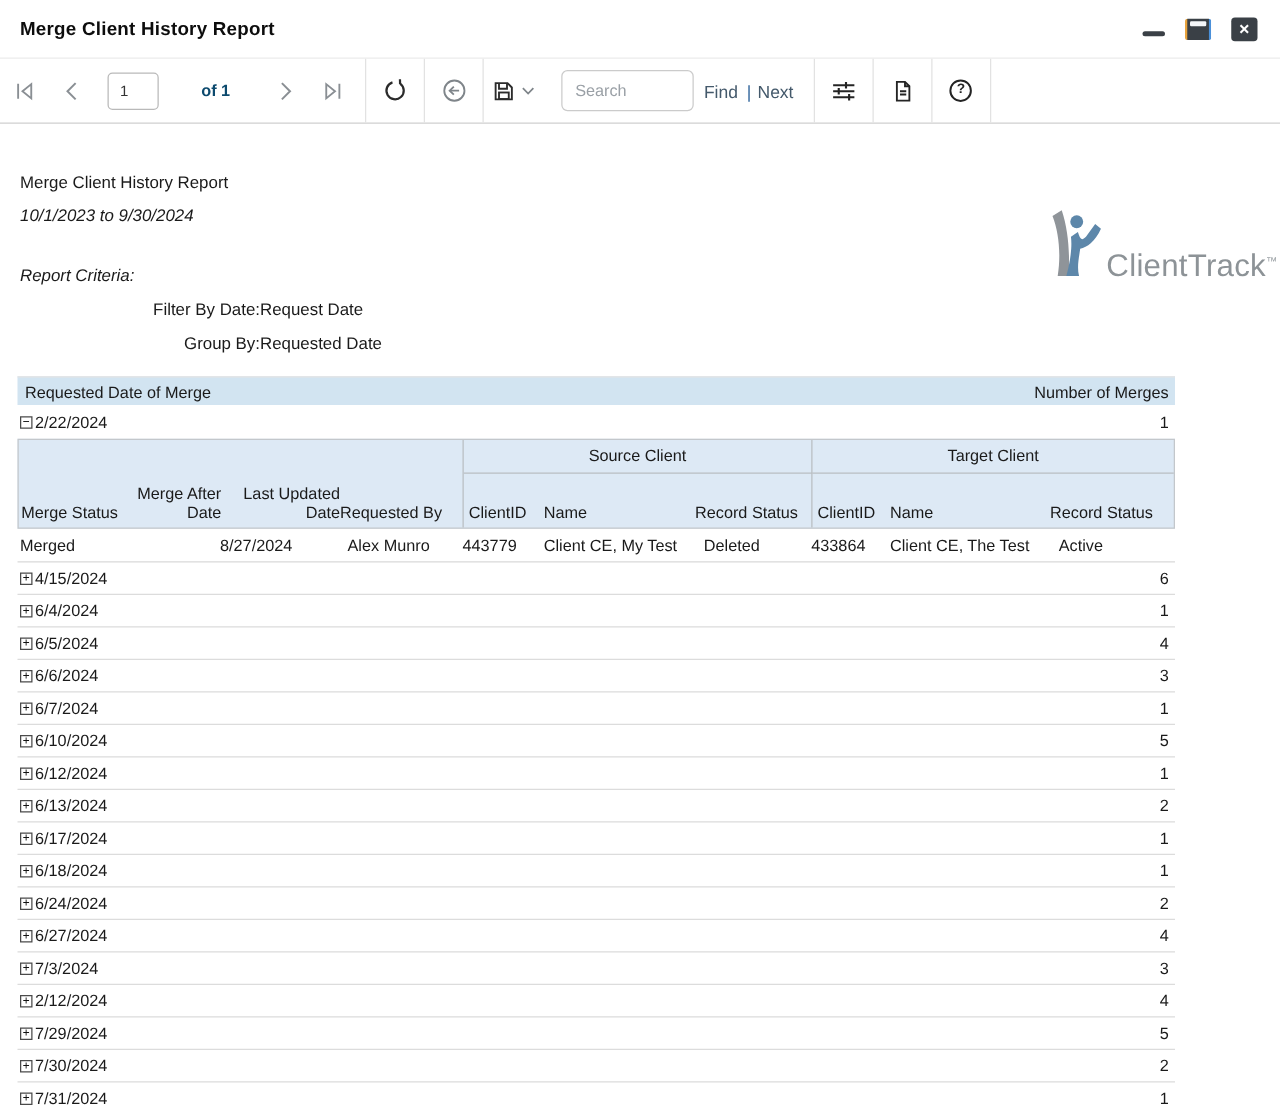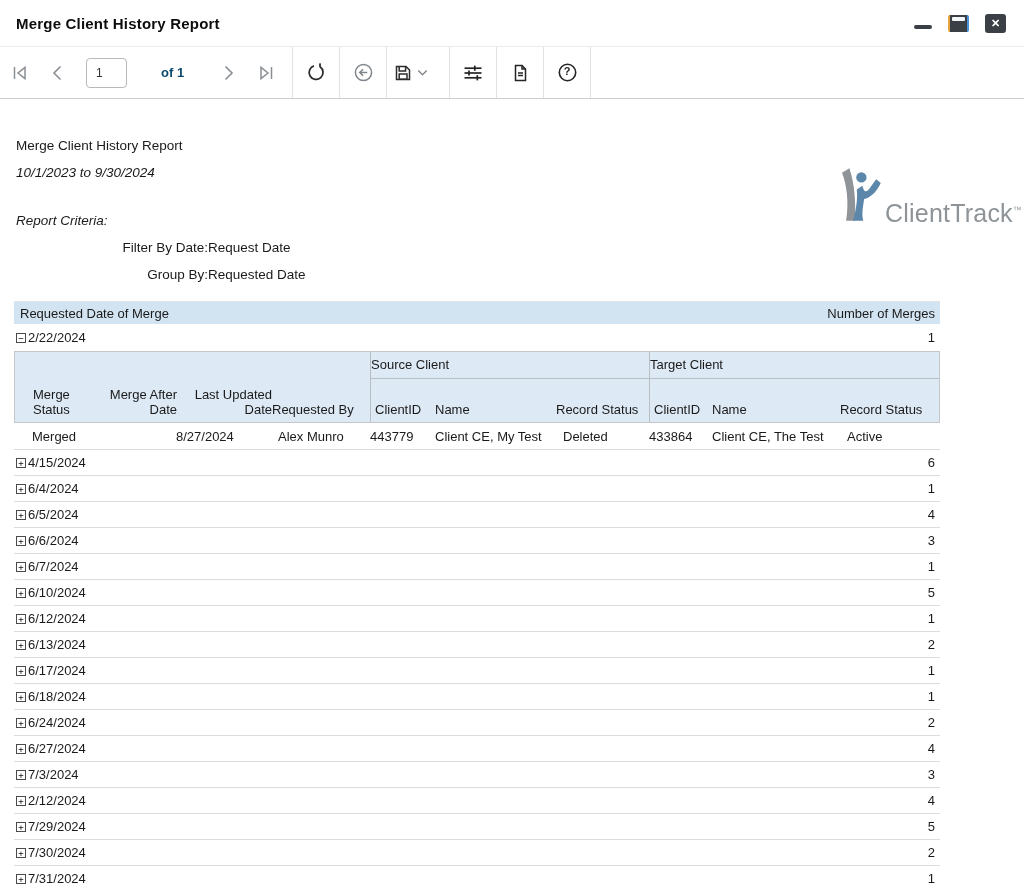--- a/index.html
+++ b/index.html
@@ -58,31 +58,31 @@
   .group-row.expanded { border-bottom:none; height:27px; }
   .group-left { display:flex; align-items:center; padding-left:2px; }
   .expand-box { width:10px; height:10px; border:1px solid #4a4a4a; background:#fff; color:#111;
                 font-size:9px; line-height:8px; text-align:center; margin-right:2px; cursor:pointer;
                 font-family:"DejaVu Sans Mono", monospace; flex:0 0 auto; }
 
   .detail-header { width:926px; background:#dde9f5; border:1px solid #c3c7cb; display:grid;
                    grid-template-columns:356px 279px 289px; grid-template-rows:27px 43px; }
   .dh-left { grid-row:1/3; border-right:1px solid #b9bec2; display:grid;
              grid-template-columns:84px 78px 95px 99px; align-items:end; padding-bottom:5px; line-height:15px; }
-  .dh-title { height:27px; line-height:26px; border-bottom:1px solid #b9bec2; }
+  .dh-title { height:27px; line-height:26px; text-align:center; border-bottom:1px solid #b9bec2; }
   .dh-title.src { border-right:1px solid #b9bec2; }
   .dh-cols { display:grid; align-items:end; padding-bottom:5px; line-height:15px; }
   .dh-cols.src { grid-template-columns:60px 125px 93px; border-right:1px solid #b9bec2; }
   .dh-cols.tgt { grid-template-columns:58px 132px 99px; }
 
   .detail-row { display:grid; grid-template-columns:84px 78px 95px 99px 61px 125px 93px 59px 132px 100px;
                 height:27px; align-items:center; border-bottom:1px solid #d9d9d9; }
 
   .al { text-align:left; } .ac { text-align:right; } .ar { }
-  .pl2 { padding-left:18px; } .pl4 { padding-left:4px; } .pl7 { padding-left:7px; }
+  .pl2 { padding-left:2px; } .pl4 { padding-left:4px; } .pl7 { padding-left:7px; }
   .pr4 { padding-right:4px; } .pr5 { padding-right:5px; } .pr6 { padding-right:6px; }
 
   svg.ic { display:block; }
 </style>
 </head>
 <body>
 
 <div class="titlebar">
   <span class="win-title">Merge Client History Report</span>
   <div class="win-controls">
@@ -154,20 +154,26 @@
           <rect x="6.2" y="11" width="7.8" height="5.2"></rect>
         </svg>
     </button>
     <button class="tb-btn">
       <svg class="ic" width="11" height="8" viewBox="0 0 11 8" fill="none" stroke="#7f858a" stroke-width="1.4">
           <path d="M1.3 1.5 L5.5 5.8 L9.7 1.5"></path>
         </svg>
     </button>
   </div>
 
+  <div class="tb-group search-group">
+    <input class="search-input" placeholder="Search" style="">
+    <span class="find-next">
+      <span class="lnk">Find</span><span class="sep">|</span><span class="lnk">Next</span>
+    </span>
+  </div>
   <div style="width:16px"></div>
   <div class="tb-sep"></div>
 
   <div class="tb-group one-icon">
     <button class="tb-btn">
       <svg class="ic" width="22" height="20" viewBox="0 0 22 20" fill="none" stroke="#242424" stroke-width="1.7">
           <path d="M2.5 5.2 H19.5"></path>
           <path d="M12.8 2.6 V7.8"></path>
           <path d="M2.5 10 H19.5"></path>
           <path d="M7 7.4 V12.6"></path>

